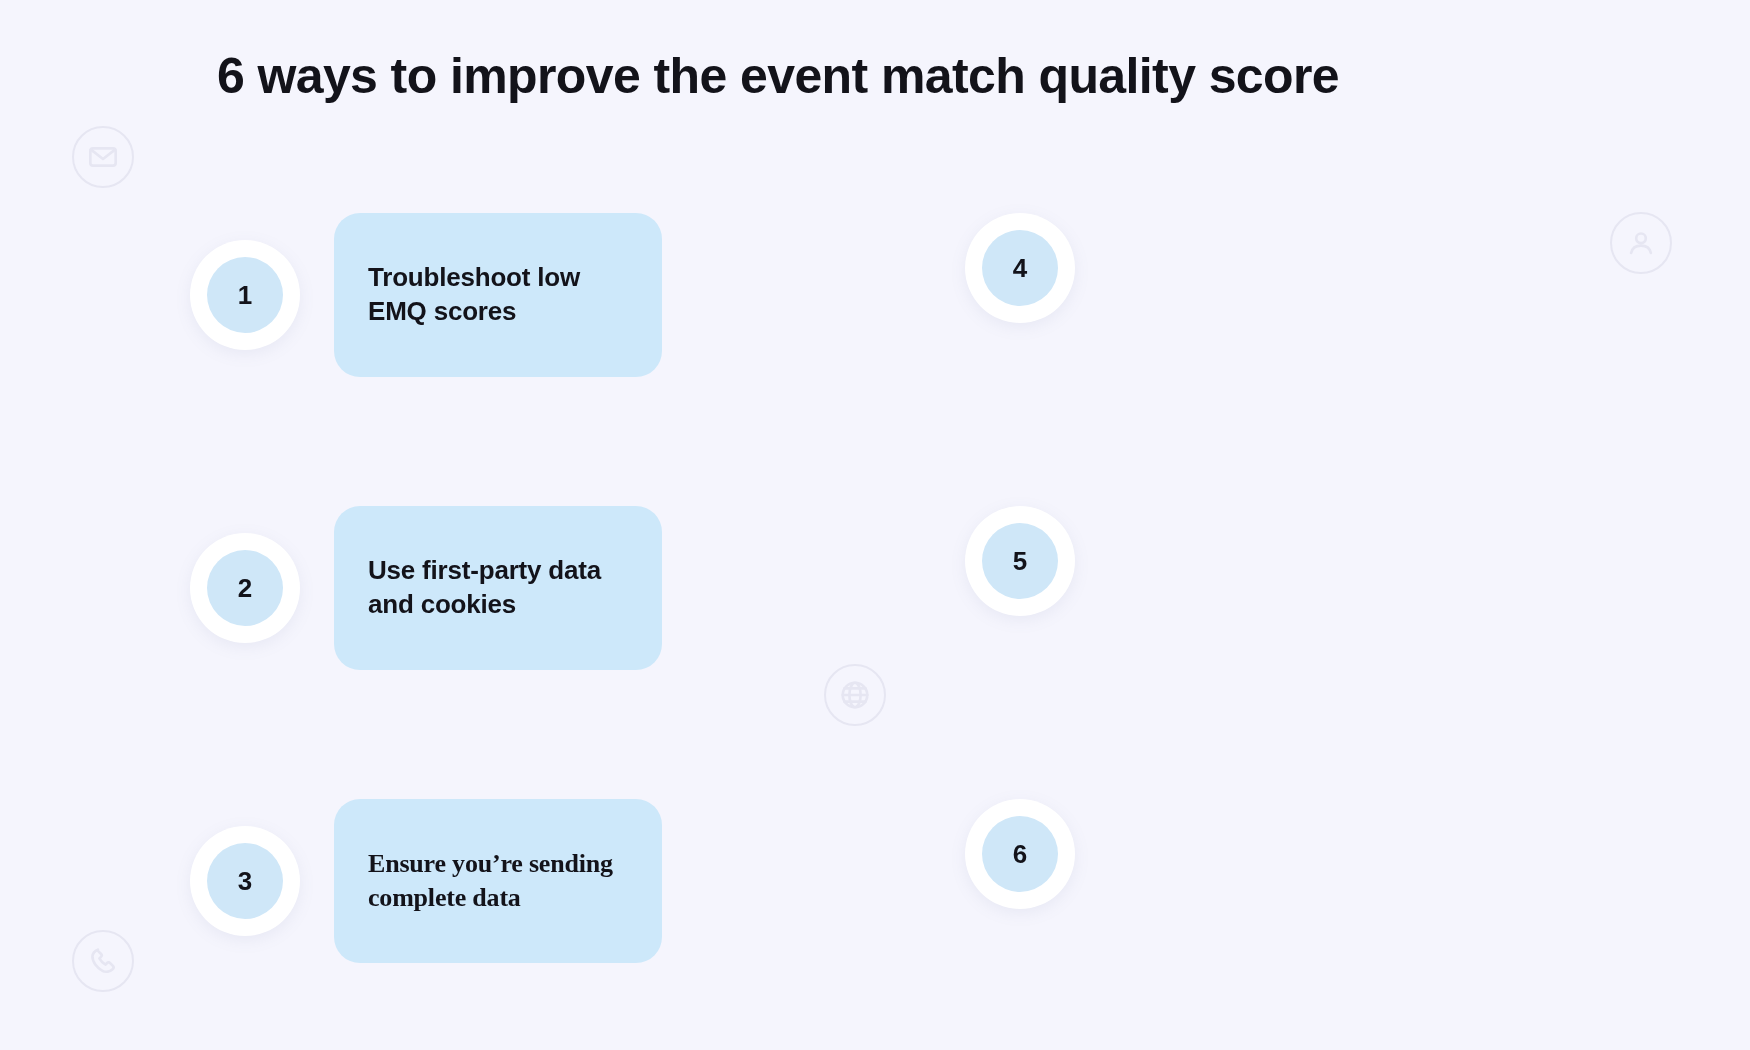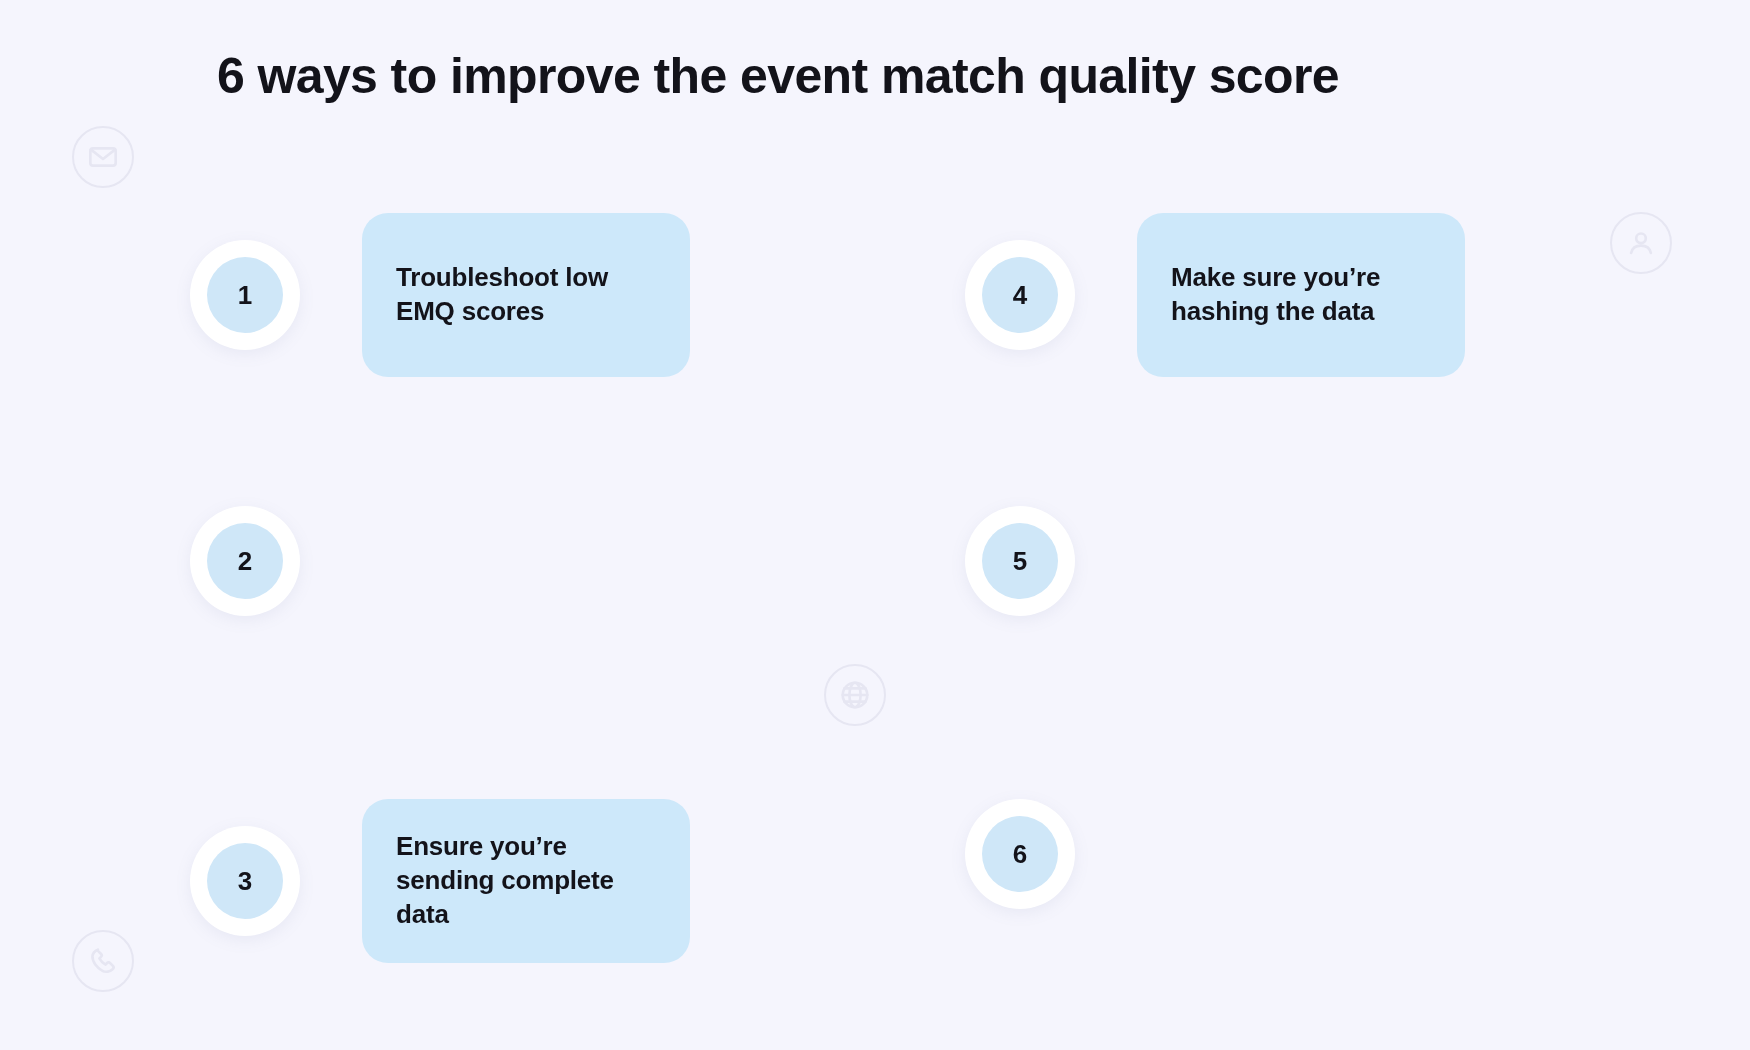--- a/index.html
+++ b/index.html
@@ -115,40 +115,40 @@
     align-items: center;
     justify-content: center;
     font-size: 26px;
     font-weight: 700;
     color: #13131a;
     letter-spacing: 0;
   }
 
   
   .card {
-    margin-left: 62px;
+    margin-left: 34px;
     width: 328px;
     min-height: 164px;
     background: #cde8fa;
     border-radius: 26px;
     display: flex;
     align-items: center;
     padding: 24px 34px;
   }
 
   .card-text {
     font-size: 26px;
     line-height: 1.3;
     font-weight: 700;
     color: #13131a;
     letter-spacing: -0.2px;
   }
 
   
-  .card.tall { min-height: 164px; }
+  .card.tall { min-height: 164px; font-family: Liberation Serif, serif; }
 </style>
 </head>
 <body>
 
 <div class="page">
 
   <h1 class="title">6 ways to improve the event match quality score</h1>
 
   <div class="deco-icon" id="deco-mail">
     <svg viewBox="0 0 24 24">
@@ -188,38 +188,38 @@
       </div>
       <div class="card">
         <div class="card-text">Troubleshoot low EMQ scores</div>
       </div>
     </div>
 
     <div class="step col-left row-2">
       <div class="badge">
         <div class="badge-inner">2</div>
       </div>
+      <div class="card">
+        <div class="card-text">Use first-party data and cookies</div>
+      </div>
     </div>
 
     <div class="step col-left row-3">
       <div class="badge">
         <div class="badge-inner">3</div>
       </div>
       <div class="card tall">
         <div class="card-text">Ensure you’re sending complete data</div>
       </div>
     </div>
 
     <div class="step col-right row-1">
       <div class="badge">
         <div class="badge-inner">4</div>
       </div>
-      <div class="card">
-        <div class="card-text">Make sure you’re hashing the data</div>
-      </div>
     </div>
 
     <div class="step col-right row-2">
       <div class="badge">
         <div class="badge-inner">5</div>
       </div>
     </div>
 
     <div class="step col-right row-3">
       <div class="badge">

